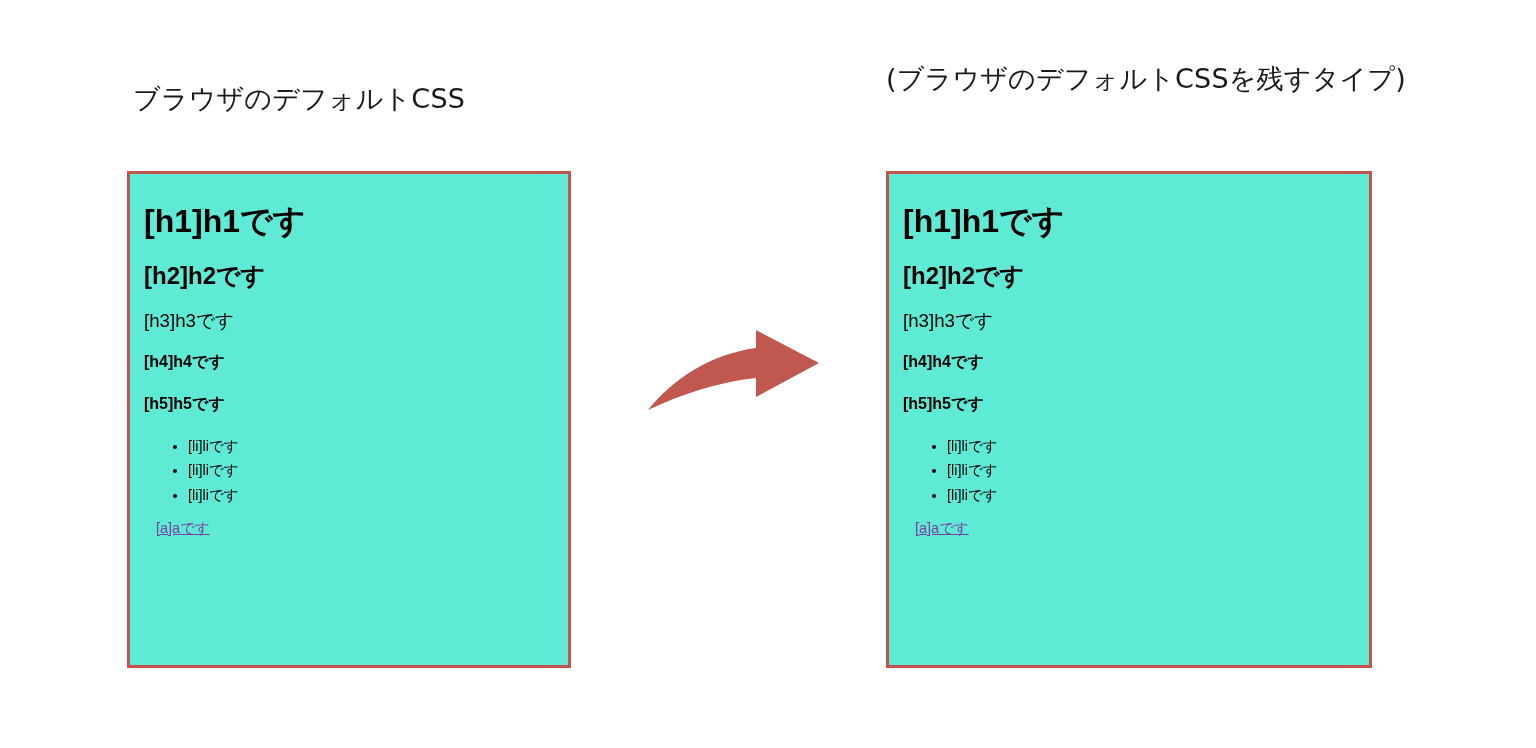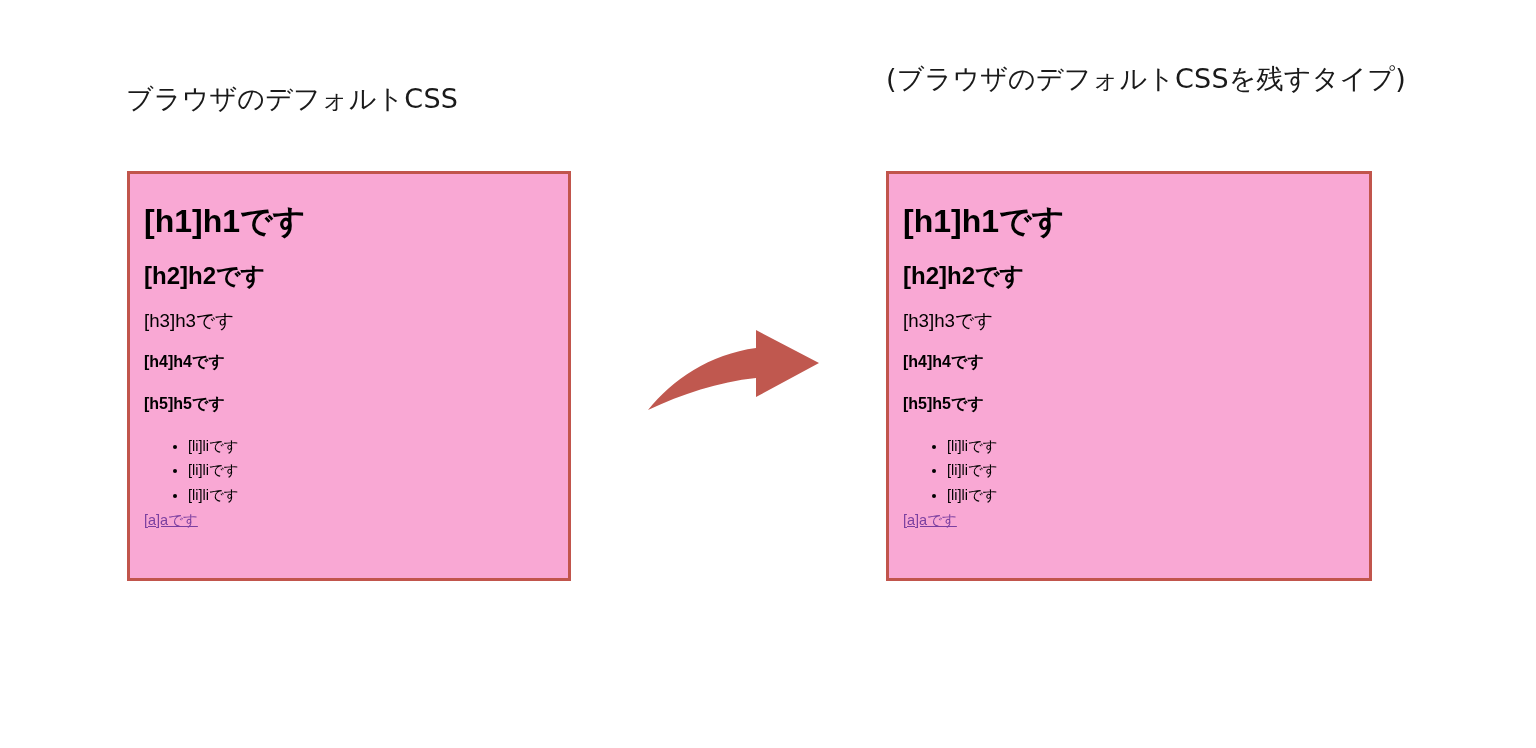--- a/index.html
+++ b/index.html
@@ -26,35 +26,35 @@
     position: absolute;
     font-family: "DejaVu Sans", "Liberation Sans", sans-serif;
     font-weight: 400;
     font-size: 27px;
     line-height: 38px;
     color: #1a1a1a;
     white-space: nowrap;
     letter-spacing: 0.2px;
   }
   .caption-left {
-    left: 126px;
+    left: 133px;
     top: 80px;
   }
   .caption-right {
     left: 886px;
     top: 60px;
   }
   .caption-right .cap-line { display: block; }
 
   
   .panel {
     position: absolute;
     top: 171px;
-    height: 410px;
-    background: #f9a8d4;
+    height: 497px;
+    background: #5eead4;
     border: 3px solid #c1554c;
     box-sizing: border-box;
   }
   .panel-left  { left: 127px; width: 444px; }
   .panel-right { left: 886px; width: 486px; }
 
   
   .doc {
     position: absolute;
     left: 0; top: 0;
@@ -104,21 +104,21 @@
     line-height: 1.42;
   }
   .doc .ul .li {
     margin: 4px;
     padding: 0;
   }
 
   .doc .link-line {
     font-size: 14.5px;
     line-height: 1.42;
-    margin: 0;
+    margin: 12px;
   }
   .doc .link {
     color: #7b3fa0;
     text-decoration: underline;
   }
 
   
   .arrow-wrap {
     position: absolute;
     left: 638px;

